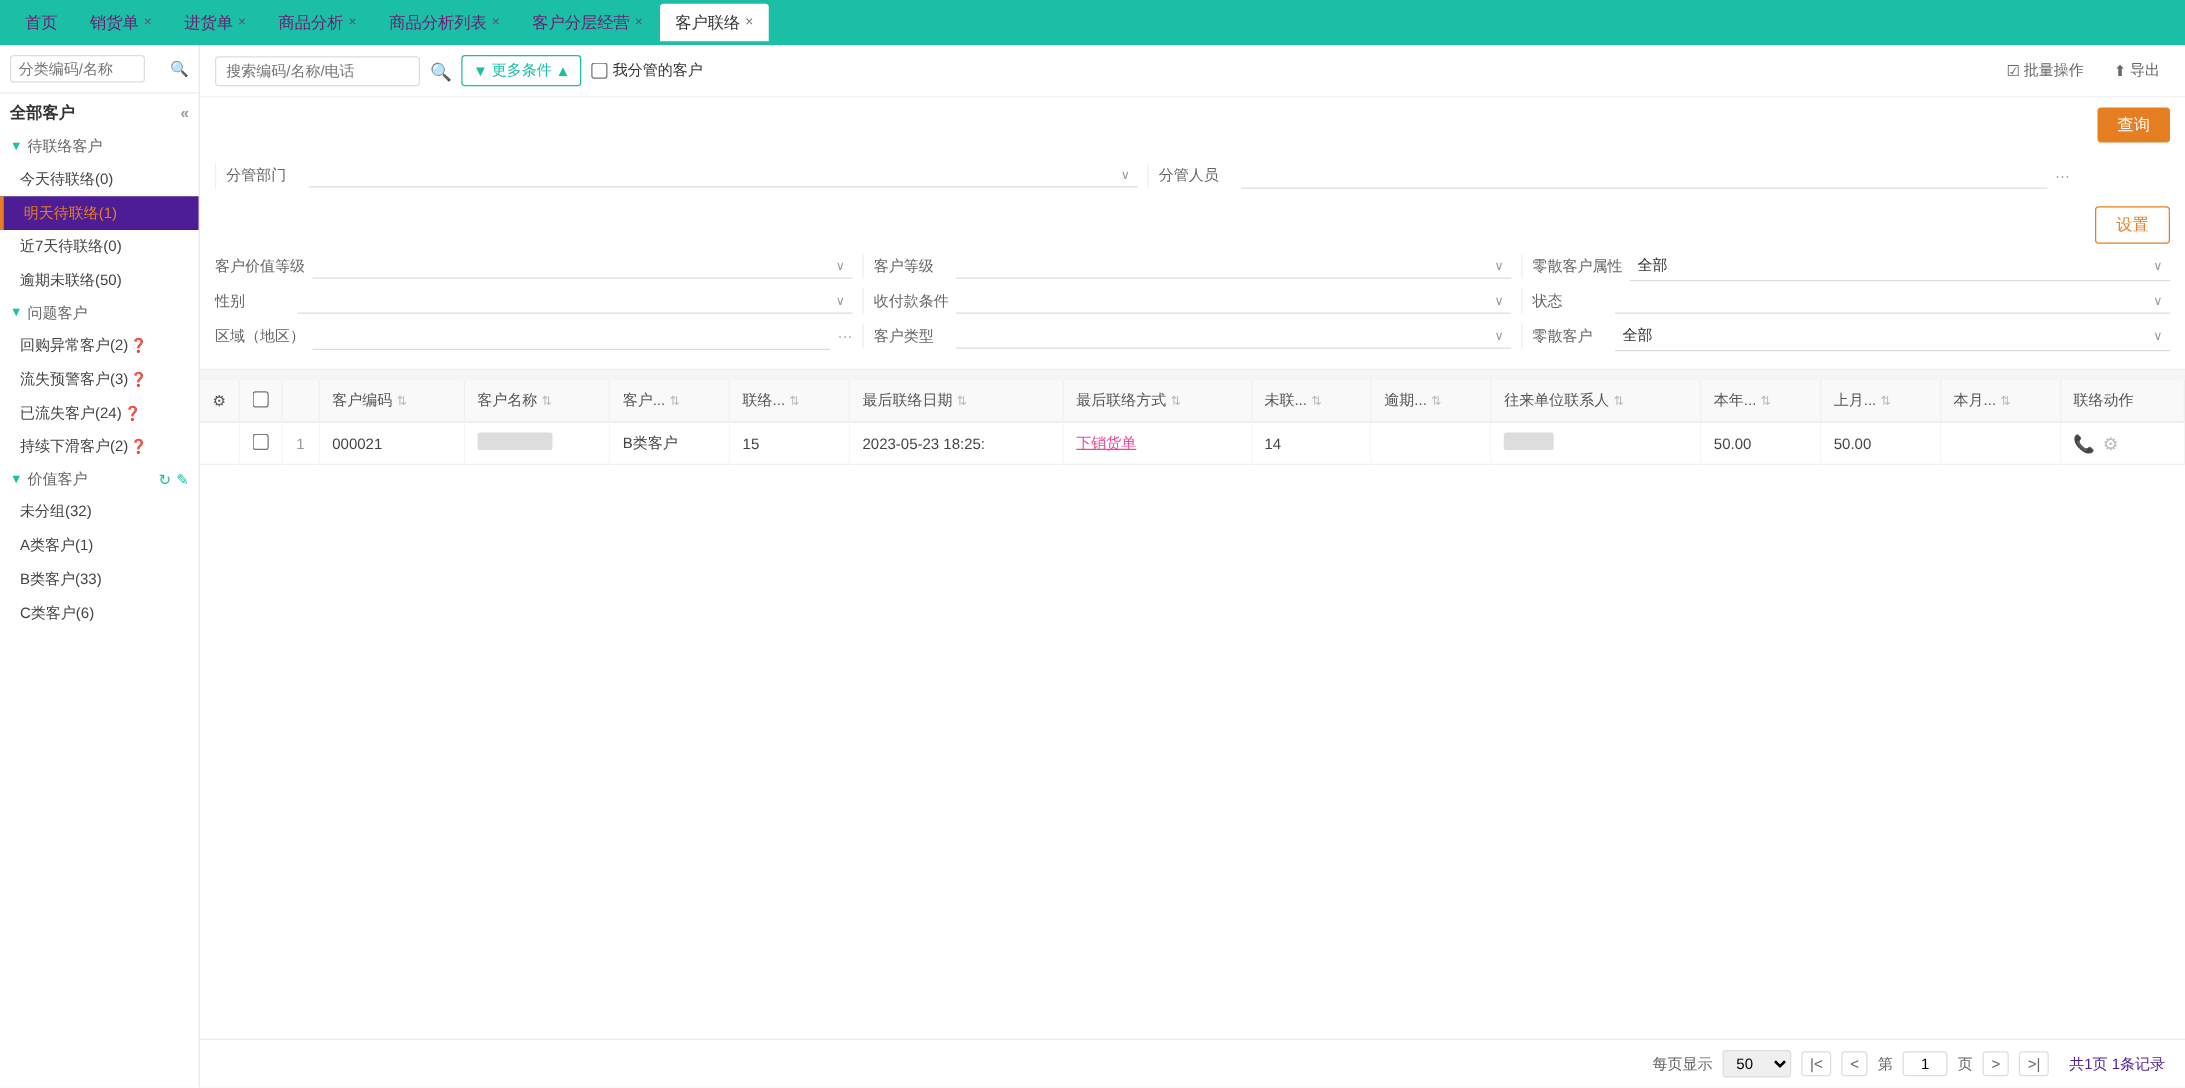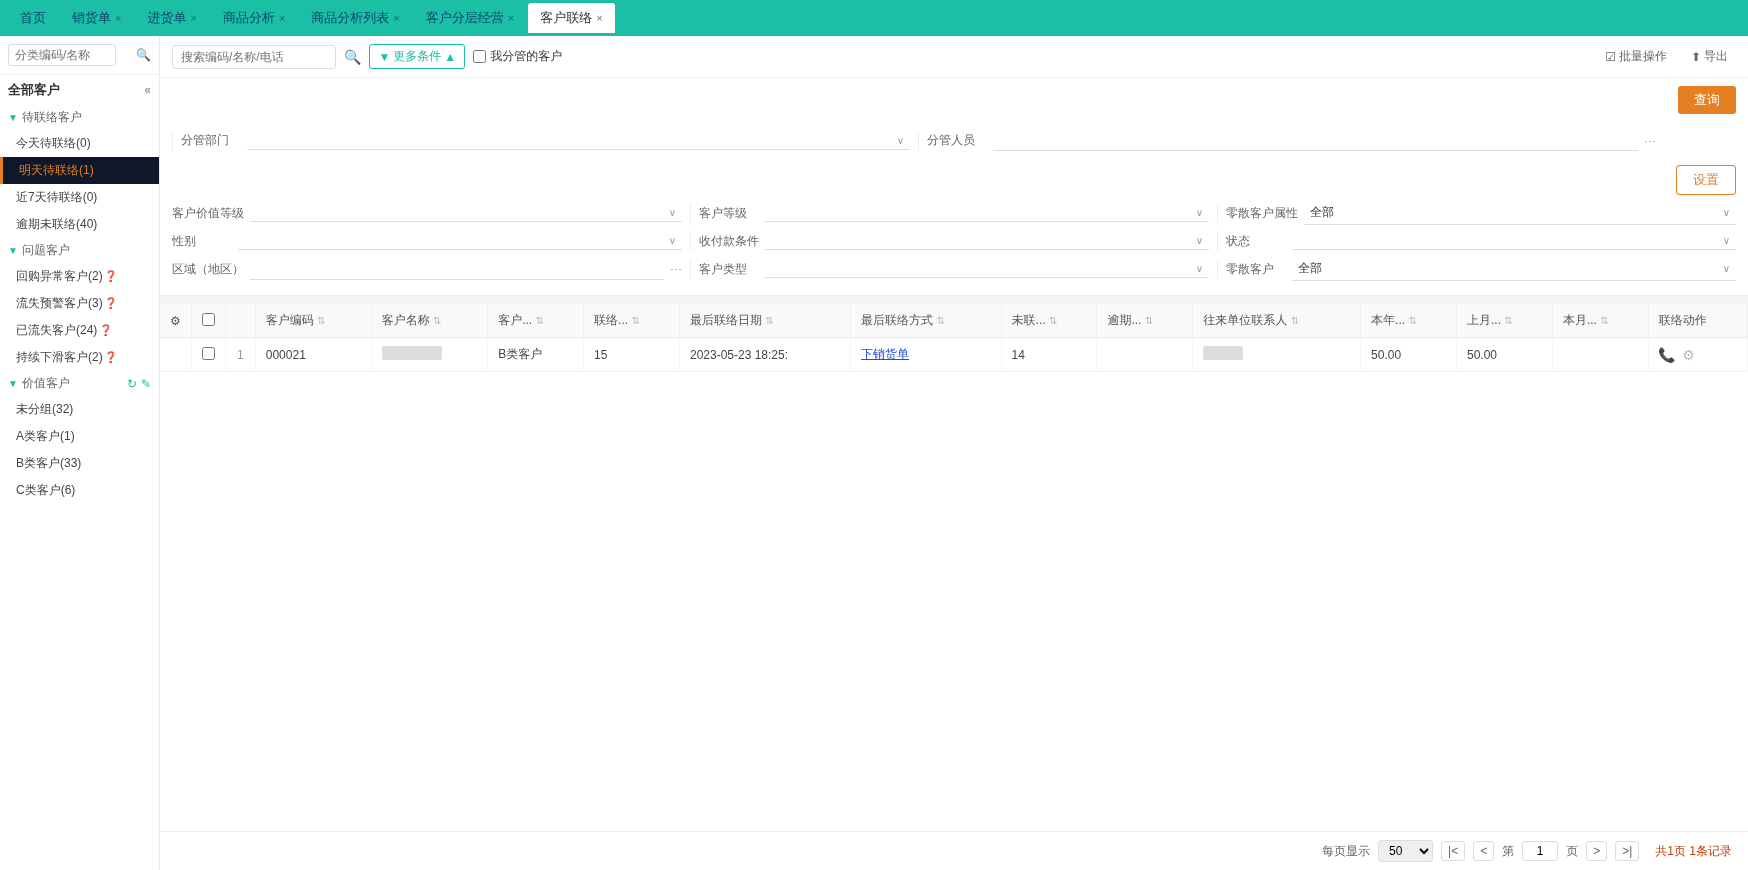--- a/index.html
+++ b/index.html
@@ -8,21 +8,21 @@
     
     .top-nav {
       background: #1abfa5;
       height: 36px;
       display: flex;
       align-items: center;
       padding: 0 8px;
       gap: 2px;
     }
     .nav-item {
-      color: #0c4a6e;
+      color: #701a75;
       padding: 6px 12px;
       cursor: pointer;
       font-size: 13px;
       white-space: nowrap;
       display: flex;
       align-items: center;
       gap: 4px;
       border-radius: 3px 3px 0 0;
     }
     .nav-item.active { background: #fff; color: #333; }
@@ -79,21 +79,21 @@
     .sidebar-group-label .arrow { font-size: 10px; color: #1abfa5; }
     .sidebar-item {
       padding: 5px 8px 5px 16px;
       font-size: 12px;
       color: #444;
       cursor: pointer;
       display: flex;
       align-items: center;
       gap: 2px;
     }
-    .sidebar-item.active { background: #0f172a; color: #e67e22; border-left: 3px solid #e67e22; }
+    .sidebar-item.active { background: #4c1d95; color: #e67e22; border-left: 3px solid #e67e22; }
     .sidebar-item .help-icon { color: #bbb; font-size: 11px; }
 
     
     .content-area {
       flex: 1;
       display: flex;
       flex-direction: column;
       overflow: hidden;
     }
 
@@ -245,21 +245,21 @@
     thead th .sort-icon { color: #bbb; font-size: 10px; }
     tbody tr {
       border-bottom: 1px solid #f0f0f0;
     }
     tbody td {
       padding: 8px 10px;
       color: #444;
       border-right: 1px solid #f5f5f5;
       white-space: nowrap;
     }
-    .link-text { color: #1d4ed8; text-decoration: underline; cursor: pointer; }
+    .link-text { color: #ec4899; text-decoration: underline; cursor: pointer; }
     .action-icons { display: flex; gap: 6px; }
     .action-icon { color: #bbb; cursor: pointer; font-size: 14px; }
     .settings-col { width: 30px; text-align: center; }
     .checkbox-col { width: 30px; text-align: center; }
     .num-col { width: 30px; text-align: center; color: #999; }
 
     
     .pagination {
       background: #fff;
       border-top: 1px solid #eee;
@@ -289,21 +289,21 @@
     }
     .page-input {
       border: 1px solid #ddd;
       border-radius: 3px;
       padding: 2px 4px;
       width: 36px;
       font-size: 12px;
       text-align: center;
       outline: none;
     }
-    .total-records { color: #c2410c; margin-left: 8px; }
+    .total-records { color: #4c1d95; margin-left: 8px; }
   </style>
 </head>
 <body>
 
 <div class="top-nav">
   <div class="nav-item">
     <span>首页</span>
   </div>
   <div class="nav-item">
     <span>销货单</span>
@@ -350,21 +350,21 @@
     <div class="sidebar-item">
       <span>今天待联络(0)</span>
     </div>
     <div class="sidebar-item active">
       <span>明天待联络(1)</span>
     </div>
     <div class="sidebar-item">
       <span>近7天待联络(0)</span>
     </div>
     <div class="sidebar-item">
-      <span>逾期未联络(40)</span>
+      <span>逾期未联络(50)</span>
     </div>
 
     <div class="sidebar-group-label">
       <span class="arrow">▼</span>
       <span>问题客户</span>
     </div>
     <div class="sidebar-item">
       <span>回购异常客户(2)</span>
       <span class="help-icon">❓</span>
     </div>

